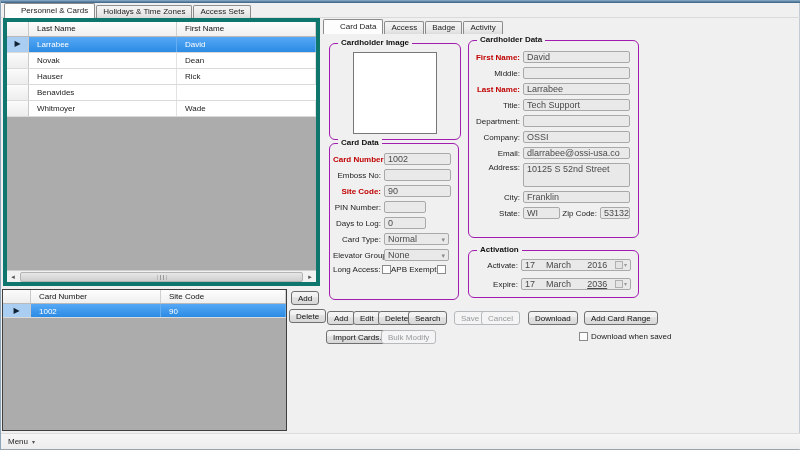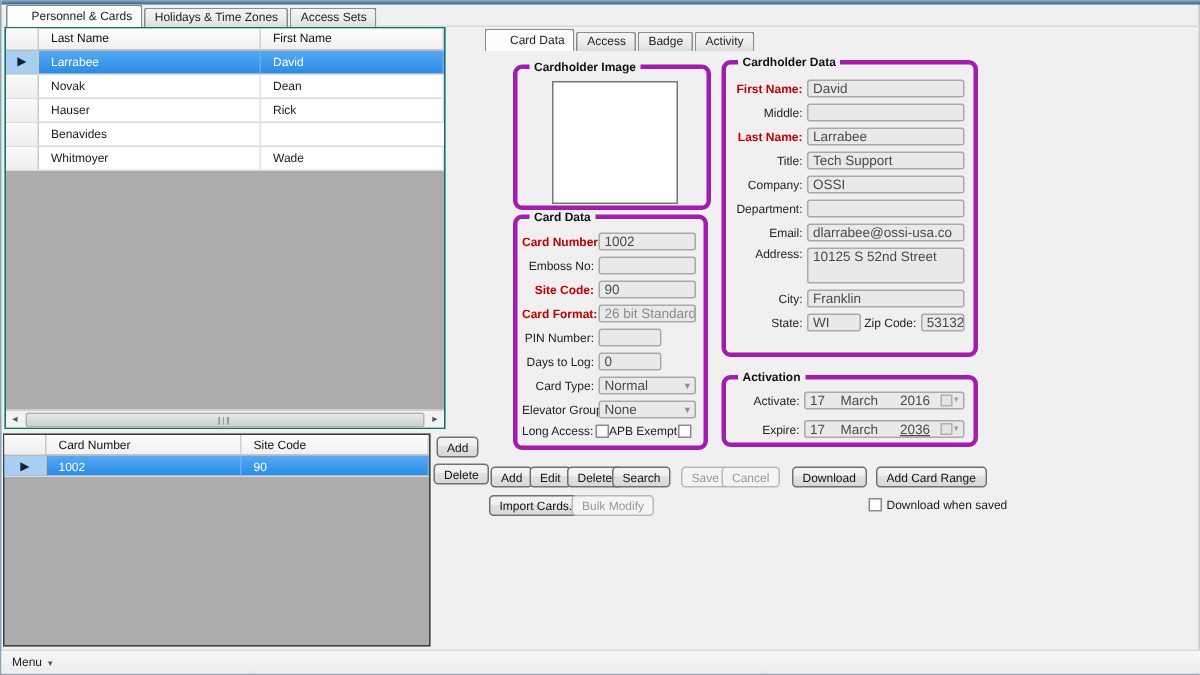--- a/index.html
+++ b/index.html
@@ -17,21 +17,21 @@
   
   .tabstrip { position:absolute; display:flex; align-items:flex-end; }
   .tab { border:1px solid #8c8c8c; border-bottom:none; border-radius:2px 2px 0 0;
     padding:1px 6px 2px 6px; background:linear-gradient(180deg,#f4f4f4,#ebebeb 60%,#dcdcdc);
     margin-right:1px; height:13px; line-height:10px; color:#222; position:relative; }
   .tab.active { background:#fdfdfd; height:15px; line-height:12px; z-index:3;padding-left:16px; }
   .pageline { position:absolute; left:0; top:17px; width:799px; height:1px; background:#dadada; z-index:1; }
 
   
   .grid { position:absolute; background:#acacac; }
-  .grid.persons { left:2px; top:18px; width:294px; height:268px; border:1px solid #0f766e; }
+  .grid.persons { left:2px; top:18px; width:317px; height:268px; border:4px solid #0f766e; }
   .grid.cards   { left:1px; top:289px; width:285px; height:142px; border:1px solid #3f3f3f; }
   .ghead { display:flex; background:linear-gradient(180deg,#fdfdfd,#f0f0f0); border-bottom:1px solid #b9b9b9; }
   .ghead .gc { border-right:1px solid #d0d0d0; padding:2px 0 0 8px; color:#111; }
   .grow { display:flex; background:#fff; border-bottom:1px solid #dadada; }
   .grow .gc { border-right:1px solid #e2e2e2; padding:3px 0 0 8px; overflow:hidden; white-space:nowrap; }
   .grow.sel { background:linear-gradient(180deg,#56a8f5,#2b8be4); color:#fff; }
   .grow.sel .gc { border-right-color:#66aef0; }
   .gsel { flex:0 0 22px; background:linear-gradient(180deg,#fbfbfb,#ededed); border-right:1px solid #c9c9c9;
     text-align:center; color:#333; padding-top:2px; }
   .grow.sel .gsel { background:#a9cef2; color:#123; }
@@ -44,21 +44,21 @@
   
   .hscroll { position:absolute; left:0; bottom:0; width:100%; height:12px; background:#f2f2f2;
     border-top:1px solid #cfcfcf; display:flex; align-items:center; }
   .harrow { flex:0 0 12px; text-align:center; color:#555; font-size:7px; line-height:11px; }
   .hthumb { flex:1 1 auto; height:10px; margin:0 1px; background:linear-gradient(180deg,#e7e7e7,#cfcfcf);
     border:1px solid #b4b4b4; border-radius:2px; position:relative; }
   .hgrip { position:absolute; left:50%; top:2px; width:9px; height:5px; transform:translateX(-50%);
     background:repeating-linear-gradient(90deg,#9a9a9a 0 1px,transparent 1px 3px); }
 
   
-  .grp { position:absolute; border:3px solid #a21caf; border-radius:6px;margin-left:13px; }
+  .grp { position:absolute; border:1px solid #a21caf; border-radius:6px; }
   .grp > .cap { position:absolute; top:-6px; left:8px; background:#f0f0f0; padding:0 3px;
     font-weight:bold; color:#111; }
 
   
   .frow { display:flex; align-items:center; margin-bottom:4px; }
   .lbl { text-align:right; color:#222; flex:0 0 auto; padding-right:3px; white-space:nowrap; }
   .lbl.req { color:#c00000; font-weight:bold; }
   .tb { background:#e9e9e9; border:1px solid #a9a9a9; border-radius:2px; height:12px; line-height:11px;
     font-size:9px; color:#4a4a4a; padding:0 3px; overflow:hidden; white-space:nowrap; }
   .tb.ml { height:24px; line-height:11px; }
@@ -182,26 +182,26 @@
     </div>
     <div class="frow">
       <span class="lbl req" style="width:50px;">Last Name:</span>
       <span class="tb" style="width:107px;">Larrabee</span>
     </div>
     <div class="frow">
       <span class="lbl" style="width:50px;">Title:</span>
       <span class="tb" style="width:107px;">Tech Support</span>
     </div>
     <div class="frow">
+      <span class="lbl" style="width:50px;">Department:</span>
+      <span class="tb" style="width:107px;"></span>
+    </div>
+    <div class="frow">
       <span class="lbl" style="width:50px;">Company:</span>
       <span class="tb" style="width:107px;">OSSI</span>
-    </div>
-    <div class="frow">
-      <span class="lbl" style="width:50px;">Department:</span>
-      <span class="tb" style="width:107px;"></span>
     </div>
     <div class="frow">
       <span class="lbl" style="width:50px;">Email:</span>
       <span class="tb" style="width:107px;">dlarrabee@ossi-usa.co</span>
     </div>
     <div class="frow">
       <span class="lbl" style="width:50px; align-self:flex-start;">Address:</span>
       <span class="tb ml" style="width:107px;">10125 S 52nd Street</span>
     </div>
     <div class="frow">
@@ -222,27 +222,20 @@
       <span class="lbl req" style="width:51px;">Card Number:</span>
       <span class="tb" style="width:67px;">1002</span>
     </div>
     <div class="frow">
       <span class="lbl" style="width:51px;">Emboss No:</span>
       <span class="tb" style="width:67px;"></span>
     </div>
     <div class="frow">
       <span class="lbl req" style="width:51px;">Site Code:</span>
       <span class="tb" style="width:67px;">90</span>
-    </div>
-    <div class="frow">
-      <span class="lbl req" style="width:51px;">Card Format:</span>
-      <span class="tb dd gray" style="width:67px;">
-        <span>26 bit Standard</span>
-        <span class="arr">▾</span>
-      </span>
     </div>
     <div class="frow">
       <span class="lbl" style="width:51px;">PIN Number:</span>
       <span class="tb" style="width:42px;"></span>
     </div>
     <div class="frow">
       <span class="lbl" style="width:51px;">Days to Log:</span>
       <span class="tb" style="width:42px;">0</span>
     </div>
     <div class="frow">

